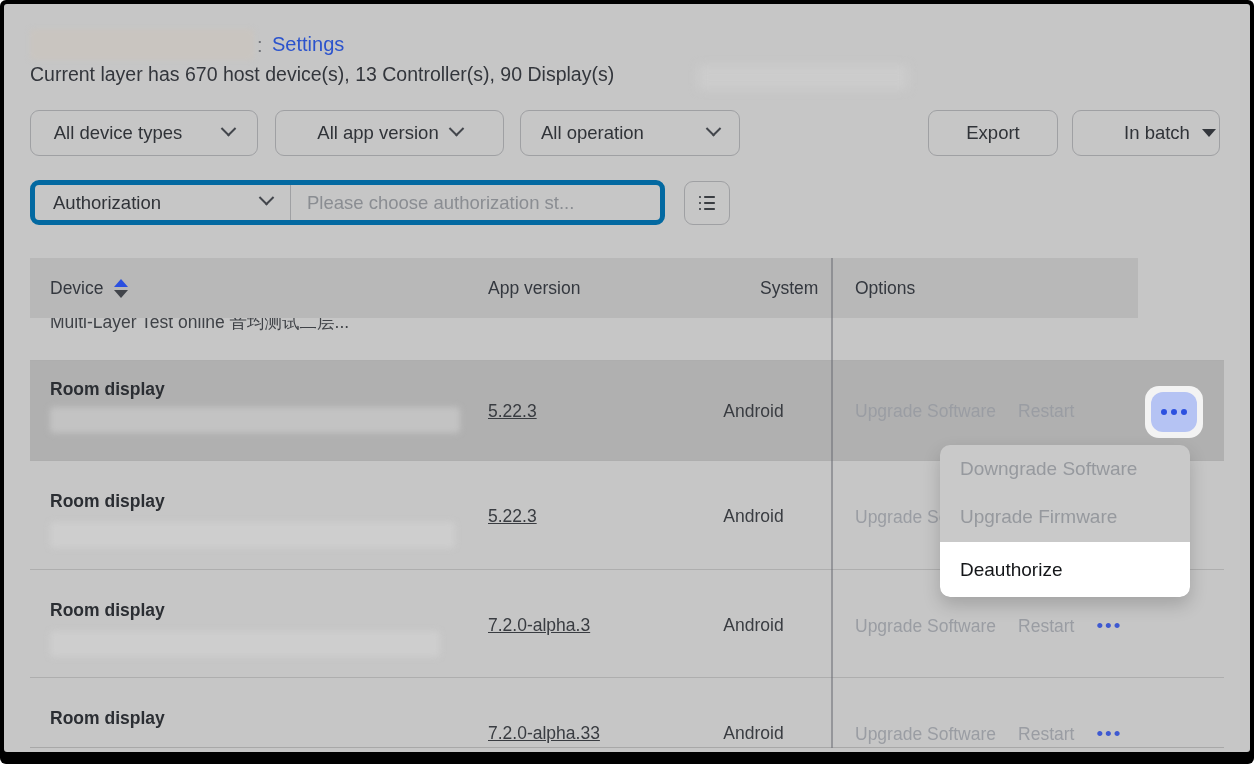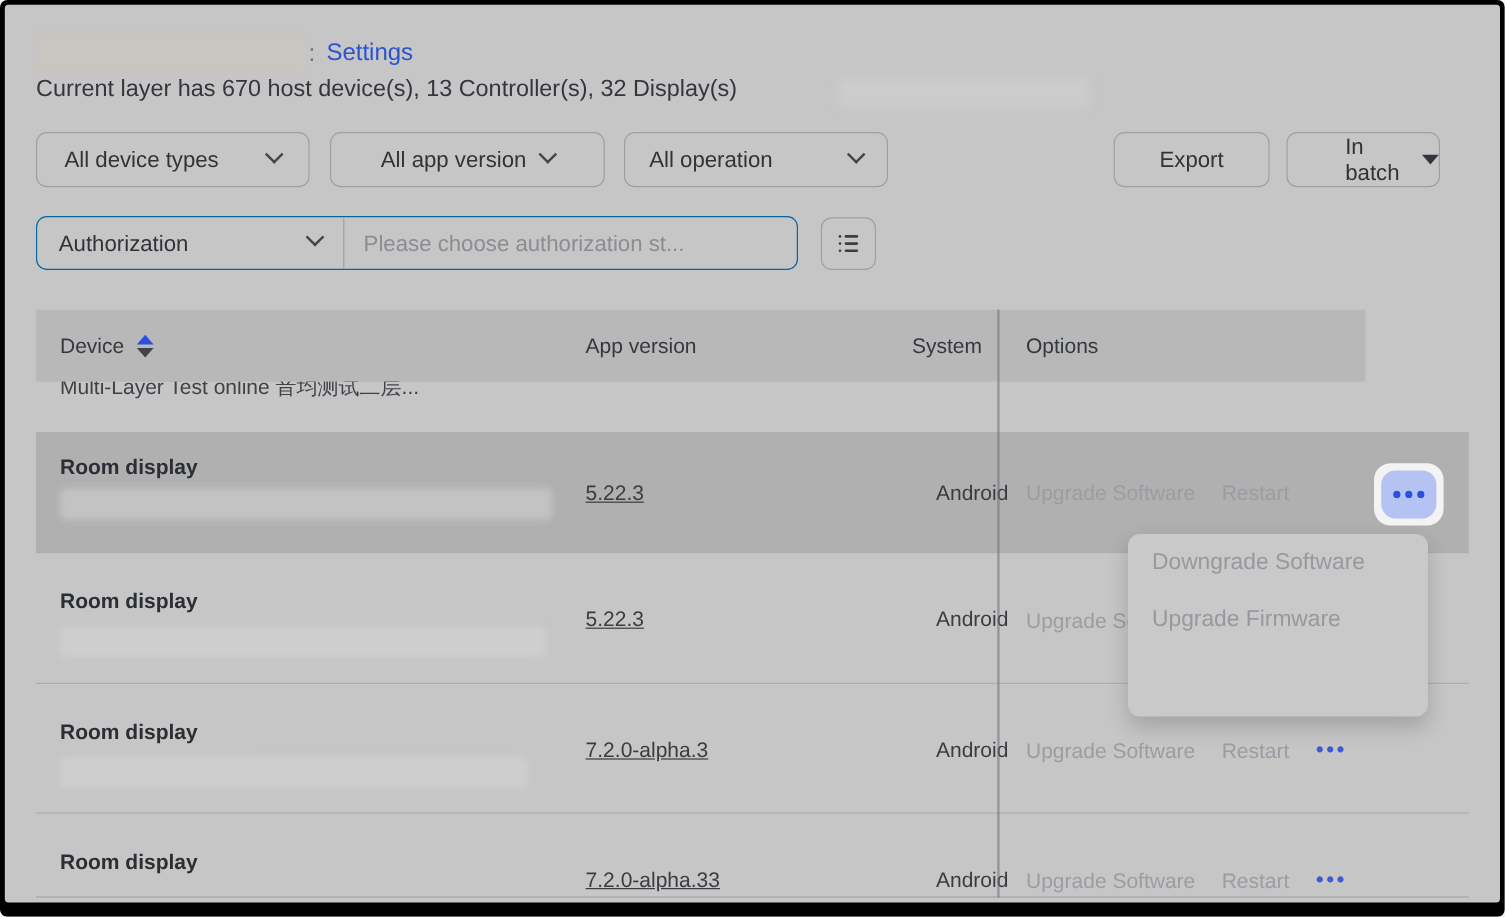--- a/index.html
+++ b/index.html
@@ -20,21 +20,21 @@
   
   .btn { position:absolute; height:46px; border:1px solid #9fa0a3; border-radius:9px;
          background:transparent; display:flex; align-items:center; justify-content:center;
          gap:12px; font-size:18.5px; color:#303338; cursor:pointer; }
   .chevron { width:11px; height:11px; border-right:2px solid #43464c; border-bottom:2px solid #43464c;
              transform:rotate(45deg) translate(-2px,-2px); margin-top:-4px; }
   .caret-down { width:0; height:0; border-left:7px solid transparent; border-right:7px solid transparent;
                 border-top:8px solid #33363c; }
 
   .combo { position:absolute; left:26px; top:176px; width:635px; height:45px;
-           border:1px solid #0369a1; border-radius:9px; display:flex; align-items:stretch; background:transparent; }
+           border:5px solid #0369a1; border-radius:9px; display:flex; align-items:stretch; background:transparent; }
   .combo-select { width:256px; display:flex; align-items:center; justify-content:space-between;
                   padding:0 18px 0 18px; border-right:1px solid #9fa0a3; cursor:pointer;
                   font-size:18.5px; color:#303338; }
   .combo-input { flex:1; border:none; outline:none; background:transparent; padding:0 16px;
                  font-size:18.5px; color:#701a75; font-family:Liberation Sans, sans-serif; }
   .combo-input::placeholder { color:#8a8d92; }
   .icon-btn { position:absolute; left:680px; top:177px; width:46px; height:44px;
               border:1px solid #9fa0a3; border-radius:9px; background:transparent;
               display:flex; align-items:center; justify-content:center; cursor:pointer; }
 
@@ -63,21 +63,21 @@
   .device-name { position:absolute; left:20px; font-size:17.5px; font-weight:bold; color:#2b2e33; }
   .row-1 .device-name { top:18px; }
   .row-2 .device-name, .row-3 .device-name, .row-4 .device-name { top:30px; }
   .device-blur { position:absolute; left:20px; height:26px; border-radius:4px; filter:blur(3px); background:#cecece; }
   .row-1 .device-blur { top:46px; width:410px; background:#c3c3c3; }
   .row-2 .device-blur { top:61px; width:405px; }
   .row-3 .device-blur { top:61px; width:390px; }
 
   .cell { position:absolute; font-size:17.5px; color:#393c41; white-space:nowrap; }
   .cell-appver { left:458px;text-decoration:underline; }
-  .cell-system { left:750px; width:71px; overflow:hidden; }
+  .cell-system { left:688px; width:71px; overflow:hidden;text-align:center; }
   .cell-options{ left:825px; display:flex; align-items:center; gap:22px; }
   .row-1 .cell { top:40px; }
   .row-2 .cell, .row-3 .cell, .row-4 .cell { top:45px; }
   .opt-link { color:#9a9da3; cursor:pointer; }
   .more-dots { color:#3e59d1; font-size:19px; letter-spacing:2px; cursor:pointer; }
 
   .col-divider { position:absolute; left:801px; top:0; width:2px; height:490px;
                  background:rgba(110,112,118,0.55); z-index:3; }
 
   
@@ -98,39 +98,39 @@
 </style>
 </head>
 <body>
 
 <div class="frame">
   <div class="page">
 
     <div class="blur-box blur-top-left"></div>
     <span class="pre-settings">:</span>
     <a class="settings-link">Settings</a>
-    <div class="status-line">Current layer has 670 host device(s), 13 Controller(s), 32 Display(s)</div>
+    <div class="status-line">Current layer has 670 host device(s), 13 Controller(s), 90 Display(s)</div>
     <div class="blur-box blur-top-right"></div>
 
     <div class="btn" style="left:26px; top:106px; width:228px;gap:41px;">
       <span>All device types</span>
       <span class="chevron"></span>
     </div>
     <div class="btn" style="left:271px; top:106px; width:229px;">
       <span>All app version</span>
       <span class="chevron"></span>
     </div>
     <div class="btn" style="left:516px; top:106px; width:220px; justify-content:space-between; padding:0 20px;">
       <span>All operation</span>
       <span class="chevron"></span>
     </div>
     <div class="btn" style="left:924px; top:106px; width:130px;">
       <span>Export</span>
     </div>
-    <div class="btn" style="left:1068px; top:106px; width:128px;padding-left:48px;">
+    <div class="btn" style="left:1068px; top:106px; width:148px;padding-left:48px;">
       <span>In batch</span>
       <span class="caret-down"></span>
     </div>
 
     <div class="combo">
       <div class="combo-select">
         <span>Authorization</span>
         <span class="chevron"></span>
       </div>
       <input class="combo-input" placeholder="Please choose authorization st..." style="">
@@ -227,16 +227,19 @@
       <div class="col-divider"></div>
     </div>
 
     <div class="menu">
       <div class="menu-item menu-item-1">
         <span>Downgrade Software</span>
       </div>
       <div class="menu-item menu-item-2">
         <span>Upgrade Firmware</span>
       </div>
+      <div class="menu-item menu-item-3">
+        <span>Deauthorize</span>
+      </div>
     </div>
 
   </div>
 </div>
 
 </body></html>

